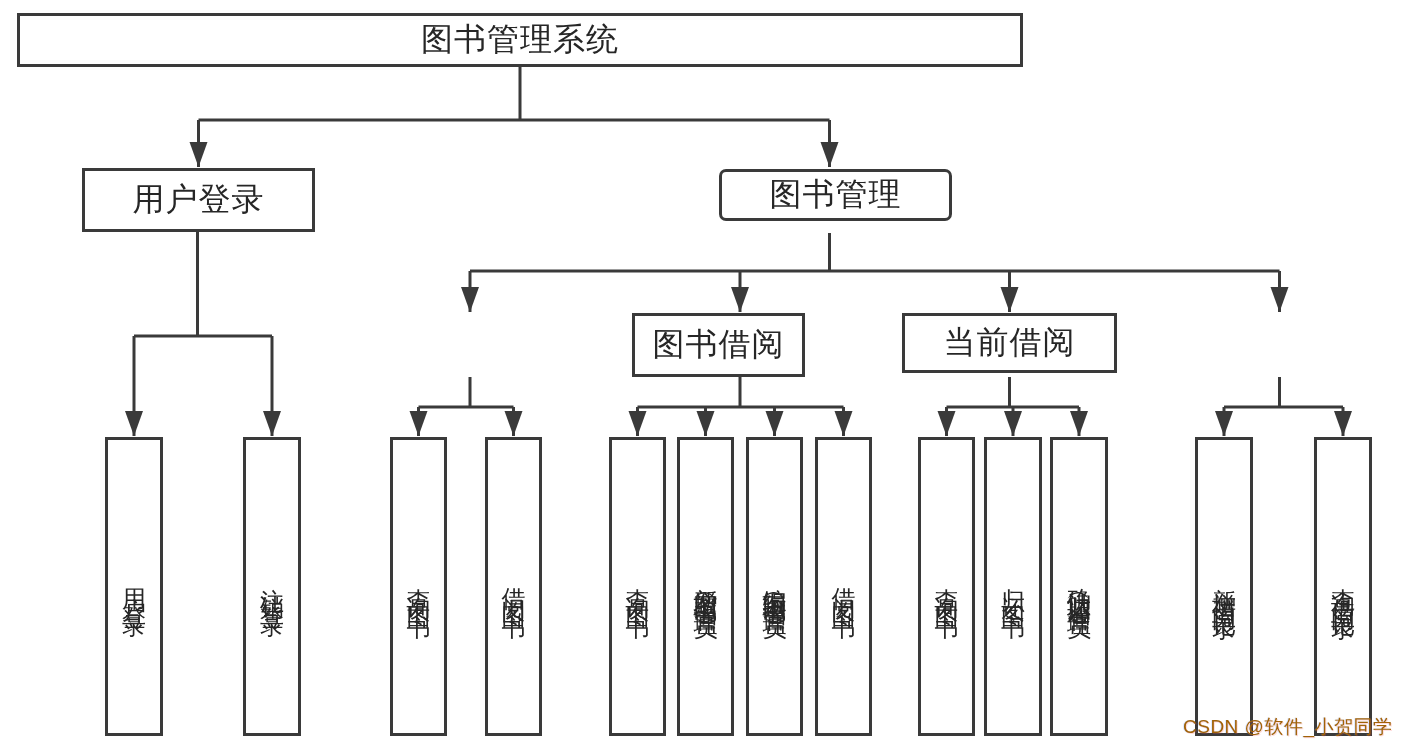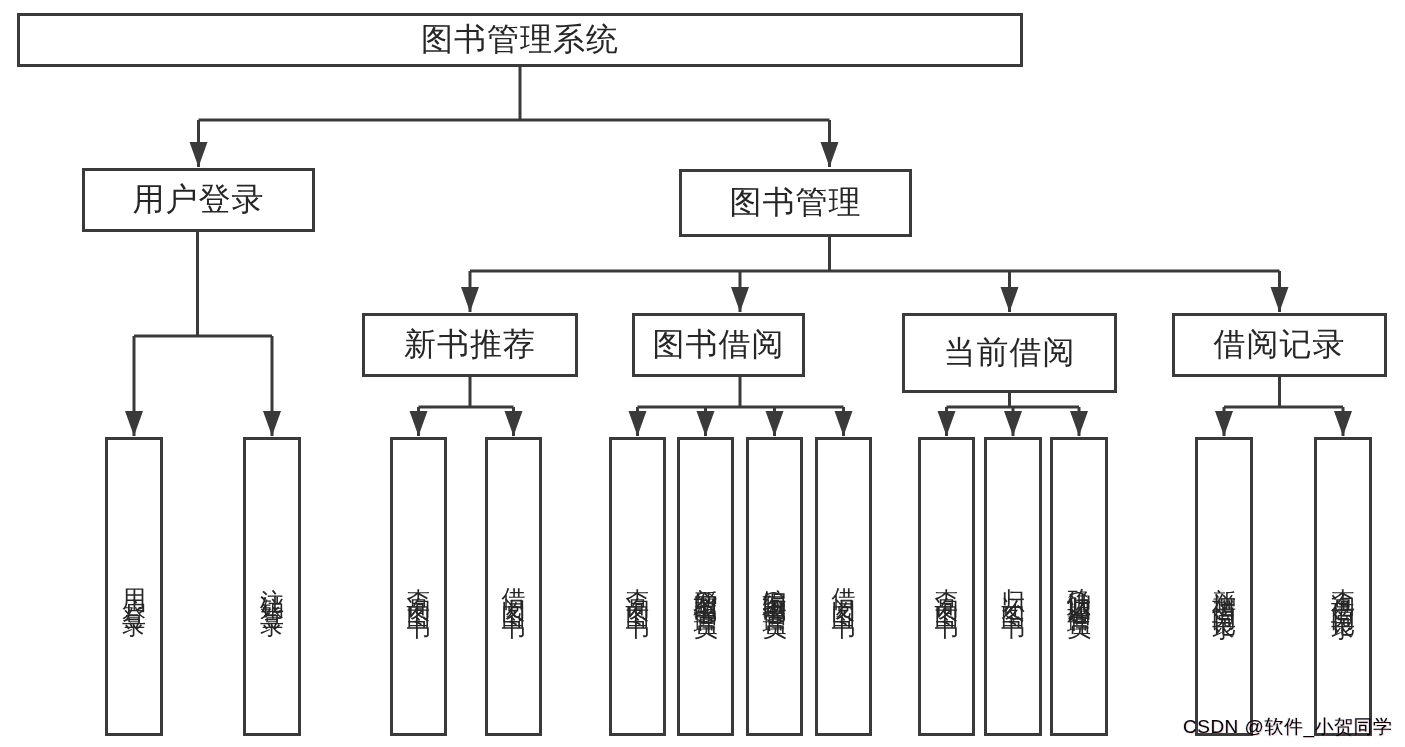--- a/index.html
+++ b/index.html
@@ -22,21 +22,21 @@
   .v{
     writing-mode:vertical-rl;text-orientation:mixed;
     font-size:24px;line-height:1;
   }
   .ls9{letter-spacing:9px;}
   .ls6{letter-spacing:6px;}
   .ls4{letter-spacing:4px;}
   #watermark{
     position:absolute;left:1183px;top:714px;
     font-size:19px;letter-spacing:0.5px;
-    color:#000000;white-space:nowrap;
+    color:#a16207;white-space:nowrap;
     text-shadow:1px 1px 0 rgba(255,90,90,.22), -1px 0 0 rgba(90,140,255,.22);
   }
 </style>
 </head>
 <body>
 
 <div id="stage">
 
   <svg id="wires" viewBox="0 0 1405 747" xmlns="http://www.w3.org/2000/svg">
     <defs>
@@ -89,26 +89,24 @@
     <g>
       <path class="ln" d="M1279.5 377 V407 M1224 407 H1343"></path>
       <line class="ln" x1="1224" y1="407" x2="1224" y2="436" marker-end="url(#arrowhead)"></line>
       <line class="ln" x1="1343" y1="407" x2="1343" y2="436" marker-end="url(#arrowhead)"></line>
     </g>
   </svg>
 
   <div class="box h" style="left:17px;top:13px;width:1006px;height:54px;">图书管理系统</div>
 
   <div class="box h" style="left:82px;top:168px;width:233px;height:64px;">用户登录</div>
-  <div class="box h" style="left:679px;top:169px;width:233px;height:68px;">图书管理</div>
+  <div class="box h" style="left:719px;top:169px;width:233px;height:52px;border-radius:7px;">图书管理</div>
 
-  <div class="box h" style="left:362px;top:313px;width:216px;height:64px;">新书推荐</div>
   <div class="box h" style="left:632px;top:313px;width:173px;height:64px;">图书借阅</div>
-  <div class="box h" style="left:902px;top:313px;width:215px;height:80px;">当前借阅</div>
-  <div class="box h" style="left:1172px;top:313px;width:215px;height:64px;">借阅记录</div>
+  <div class="box h" style="left:902px;top:313px;width:215px;height:60px;">当前借阅</div>
 
   <div class="box v ls9" style="left:105px;top:437px;width:58px;height:299px;">用户登录</div>
   <div class="box v ls9" style="left:243px;top:437px;width:58px;height:299px;">注销登录</div>
 
   <div class="box v ls9" style="left:390px;top:437px;width:57px;height:299px;">查询图书</div>
   <div class="box v ls9" style="left:485px;top:437px;width:57px;height:299px;">借阅图书</div>
 
   <div class="box v ls9" style="left:609px;top:437px;width:57px;height:299px;">查询图书</div>
   <div class="box v ls4" style="left:677px;top:437px;width:57px;height:299px;">新增图书（管理员）</div>
   <div class="box v ls4" style="left:746px;top:437px;width:57px;height:299px;">编辑图书（管理员）</div>

